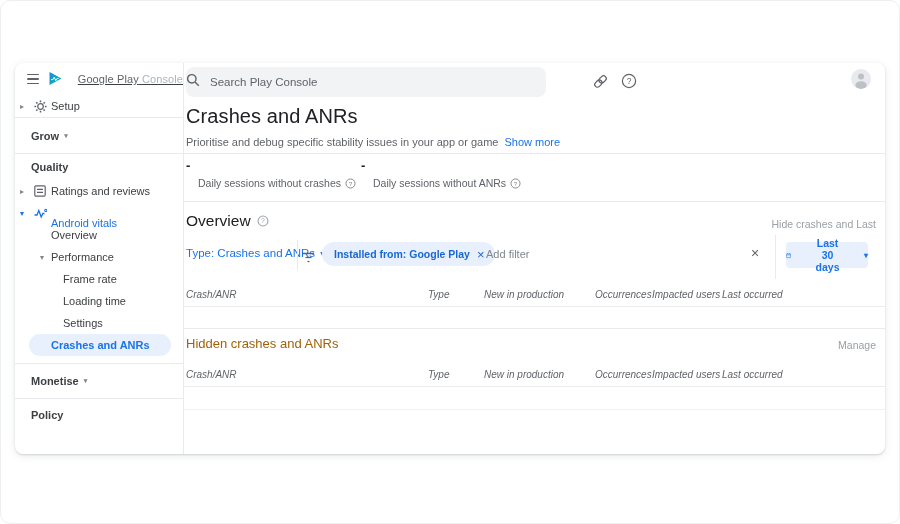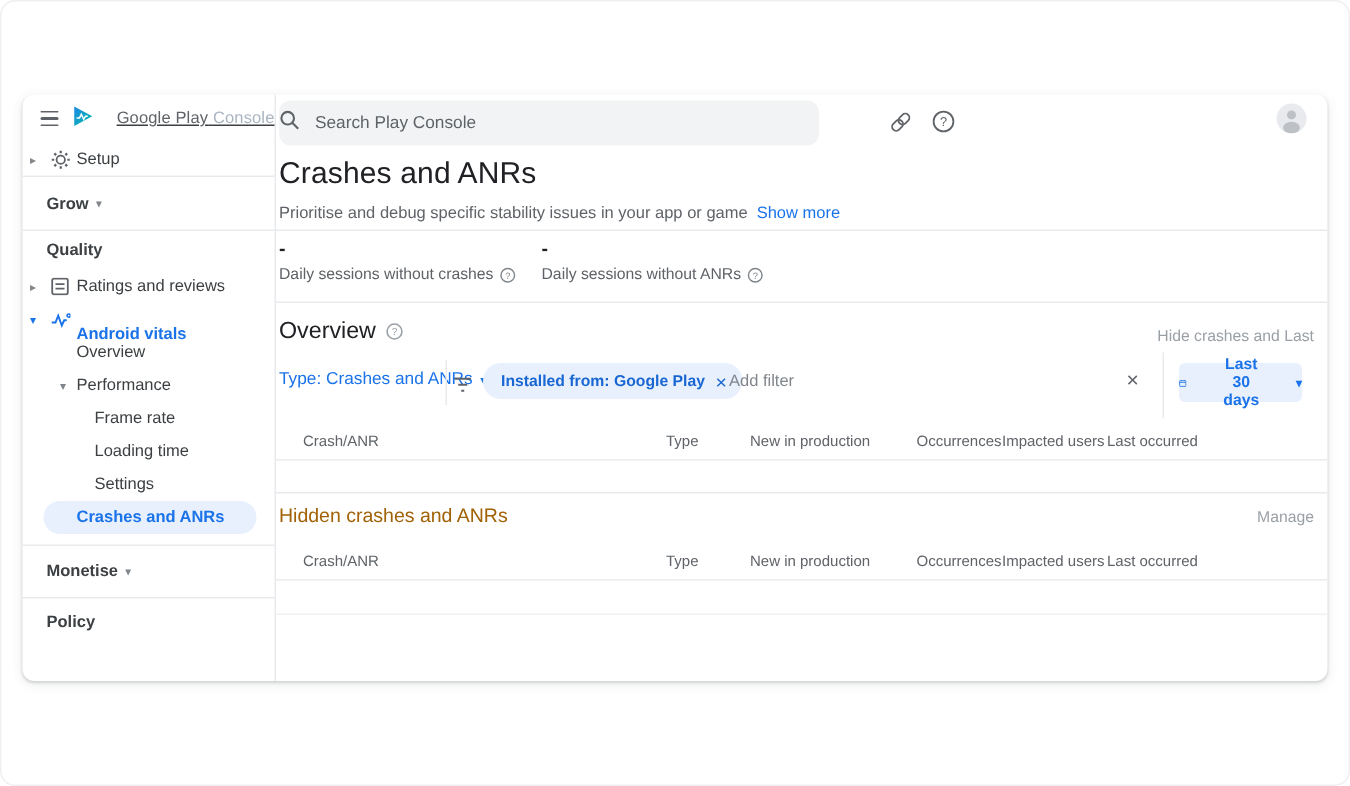--- a/index.html
+++ b/index.html
@@ -25,21 +25,21 @@
   .sb-label { color:#3c4043; }
   .sb-divider { height:0; border-top:1px solid #e8eaed; }
   .sect-row { height:35px; padding-left:16px; font-weight:bold; color:#3c4043; }
   .sect-row.short { height:26px; }
   .caret-suffix { font-size:7px; color:#80868b; margin-left:5px; }
   .nav-row { height:22px; cursor:pointer; }
   .nav-row .sb-label { white-space:nowrap; }
   .lvl2 { padding-left:36px; }
   .lvl2c { padding-left:20px; }
   .lvl3 { padding-left:48px; }
-  .active-blue { color:#1a73e8 !important; font-weight:bold;margin-top:20px; }
+  .active-blue { color:#1a73e8 !important; font-weight:normal;margin-top:20px; }
   .pill-row { height:22px; }
   .pill { margin-left:14px; width:142px; height:22px; border-radius:11px; background:#e8f0fe; display:flex; align-items:center; padding-left:22px; cursor:pointer; }
   .pill .sb-label { color:#1a73e8; font-weight:bold; }
 
   
   .main { position:relative; flex:1; overflow:hidden; }
   .searchbar { position:absolute; left:2px; top:4px; width:360px; height:30px; background:#f1f3f4; border-radius:8px;
                display:flex; align-items:center; cursor:text; }
   .searchbar input { border:none; outline:none; background:transparent; font-family:"Liberation Sans",sans-serif;
                      font-size:11.5px; color:#5f6368; margin-left:10px; width:300px; }
@@ -51,39 +51,39 @@
   .page-sub { position:absolute; left:2px; top:73px; font-size:11px; color:#5f6368; }
   .link-blue { color:#1a73e8; cursor:pointer; }
   .show-more { margin-left:6px; font-weight:500; }
 
   .hdiv { position:absolute; left:0; right:0; border-top:1px solid #e8eaed; }
   .hdiv.light { border-top-color:#ececec; }
   .hdiv.faint { border-top-color:#f1f1f1; }
 
   .stat { position:absolute; top:96px; }
   .stat .v { font-size:13px; font-weight:bold; color:#202124; line-height:14px; }
-  .stat .l { font-size:10.5px; color:#5f6368; margin-top:4px; display:flex; align-items:center; gap:4px; }
+  .stat .l { font-size:10.5px; color:#5f6368; margin-top:4px; display:flex; align-items:center; gap:4px;margin-left:12px; }
 
   .ov-heading { position:absolute; left:2px; top:149px; font-size:15.5px; font-weight:500; color:#202124; display:flex; align-items:center; gap:6px; }
   .hide-link { position:absolute; right:9px; top:155px; font-size:10.5px; color:#9aa0a6; cursor:pointer; }
 
   .type-filter { position:absolute; left:2px; top:184px; font-size:11.5px; font-weight:500; color:#1a73e8; cursor:pointer; display:flex; align-items:center; gap:5px; }
   .dd-caret { font-size:8px; }
   .vdiv { position:absolute; width:0; border-left:1px solid #e8eaed; }
   .funnel { position:absolute; left:118px; top:186px; cursor:pointer; }
   .chip { position:absolute; left:138px; top:179px; height:24px; border-radius:12px; background:#e8f0fe; display:flex; align-items:center;
           padding:0 10px 0 12px; font-size:10.5px; font-weight:bold; color:#1967d2; cursor:pointer; gap:7px; }
   .chip .x { font-size:13px; font-weight:normal; cursor:pointer; line-height:1; }
   .add-filter { position:absolute; left:278px; top:185px; font-size:11px; color:#80868b; cursor:pointer;padding-left:24px; }
   .clear-x { position:absolute; left:567px; top:182px; font-size:14px; color:#5f6368; cursor:pointer; }
   .date-btn { position:absolute; left:602px; top:179px; width:82px; height:26px; background:#e8f0fe; border:none; border-radius:4px;
               display:flex; align-items:center; justify-content:center; gap:22px; font-family:"Liberation Sans",sans-serif;
               font-size:10.5px; font-weight:bold; color:#1a73e8; cursor:pointer; }
 
-  .thead { position:absolute; left:16px; right:0; height:12px; font-size:10px; font-weight:500; color:#5f6368; }
+  .thead { position:absolute; left:0; right:0; height:12px; font-size:10px; font-weight:500; color:#5f6368;font-style:italic; }
   .thead span { position:absolute; white-space:nowrap; }
   .h2row { position:absolute; left:2px; top:273px; font-size:13px; font-weight:500; color:#a16207; }
   .manage { position:absolute; right:9px; top:276px; font-size:10.5px; color:#9aa0a6; cursor:pointer; }
 </style>
 </head>
 <body>
 
 <div class="canvas">
   <div class="card">
 

